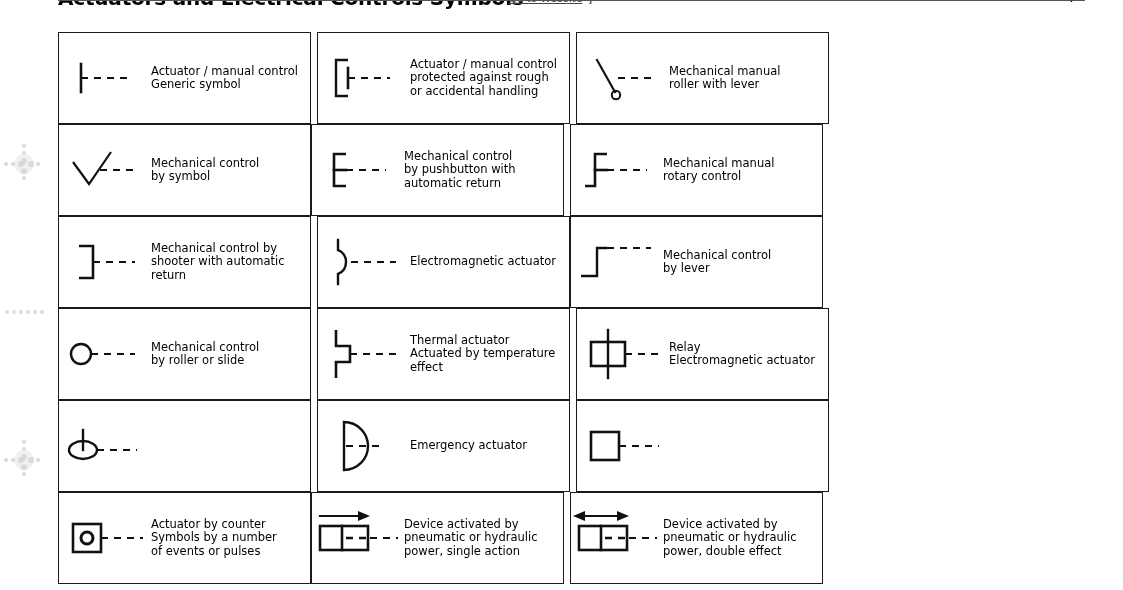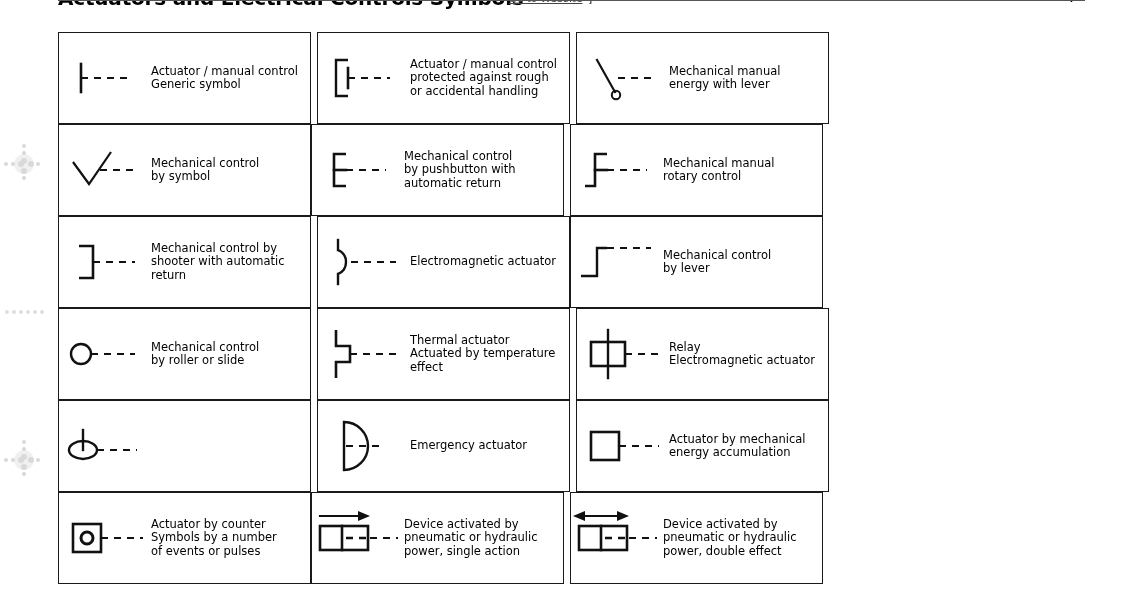--- a/index.html
+++ b/index.html
@@ -145,21 +145,21 @@
     <div class="card">
       <div class="sym">
         <svg width="92" height="92" viewBox="0 0 92 92">
           <line x1="20" y1="28" x2="38" y2="60" stroke="#111111" stroke-width="2.2" stroke-linecap="square"></line>
           <circle cx="39" cy="63" r="4.2" fill="none" stroke="#111111" stroke-width="2"></circle>
           <line x1="41" y1="46" x2="78" y2="46" stroke="#111111" stroke-width="2" stroke-dasharray="7 6"></line>
         </svg>
       </div>
       <div class="lbl">
         <div>Mechanical manual</div>
-        <div>energy with lever</div>
+        <div>roller with lever</div>
       </div>
     </div>
     <div class="card">
       <div class="sym">
         <svg width="92" height="92" viewBox="0 0 92 92">
           <polyline points="14,38 30,60 52,28" fill="none" stroke="#111111" stroke-width="2.2" stroke-linejoin="miter"></polyline>
           <line x1="41" y1="46" x2="80" y2="46" stroke="#111111" stroke-width="2" stroke-dasharray="7 6"></line>
         </svg>
       </div>
       <div class="lbl">
@@ -289,24 +289,20 @@
       <div class="lbl">
         <div>Emergency actuator</div>
       </div>
     </div>
     <div class="card">
       <div class="sym">
         <svg width="92" height="92" viewBox="0 0 92 92">
           <rect x="14" y="32" width="28" height="28" fill="none" stroke="#111111" stroke-width="2.6"></rect>
           <line x1="42" y1="46" x2="82" y2="46" stroke="#111111" stroke-width="2" stroke-dasharray="7 6"></line>
         </svg>
-      </div>
-      <div class="lbl">
-        <div>Actuator by mechanical</div>
-        <div>energy accumulation</div>
       </div>
     </div>
     <div class="card">
       <div class="sym">
         <svg width="92" height="92" viewBox="0 0 92 92">
           <rect x="14" y="32" width="28" height="28" fill="none" stroke="#111111" stroke-width="2.6"></rect>
           <circle cx="28" cy="46" r="6" fill="none" stroke="#111111" stroke-width="3"></circle>
           <line x1="42" y1="46" x2="84" y2="46" stroke="#111111" stroke-width="2" stroke-dasharray="7 6"></line>
         </svg>
       </div>

